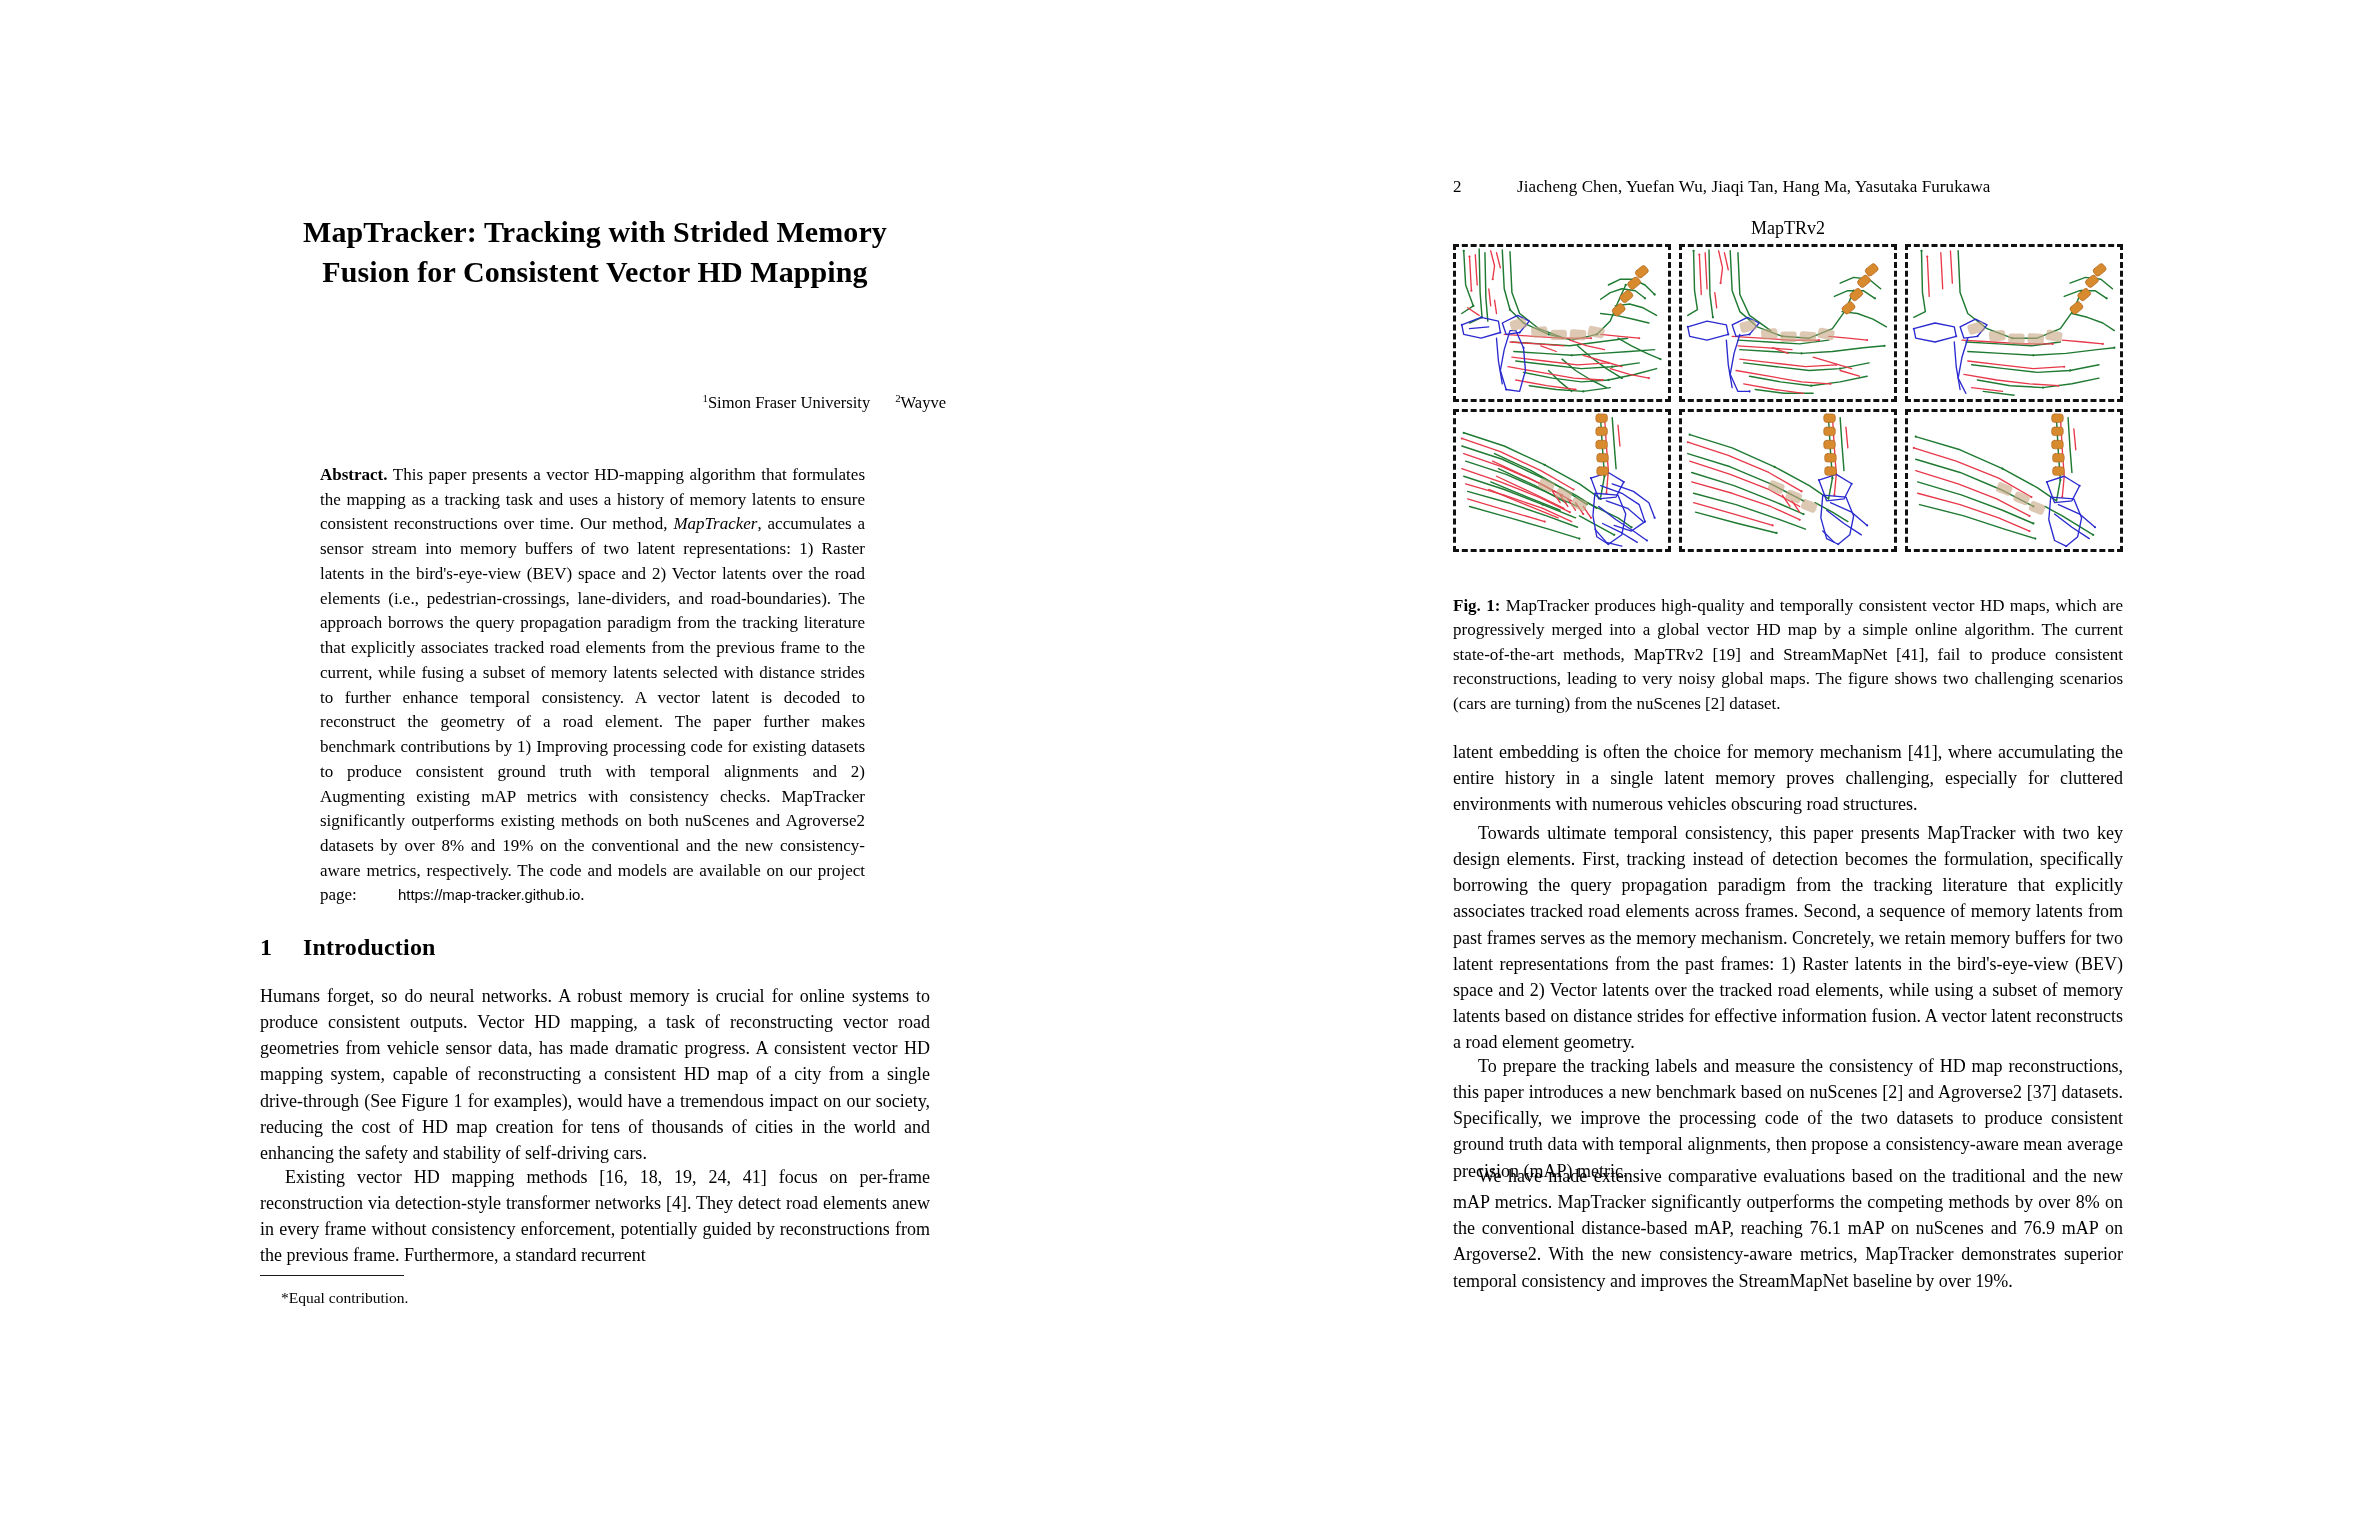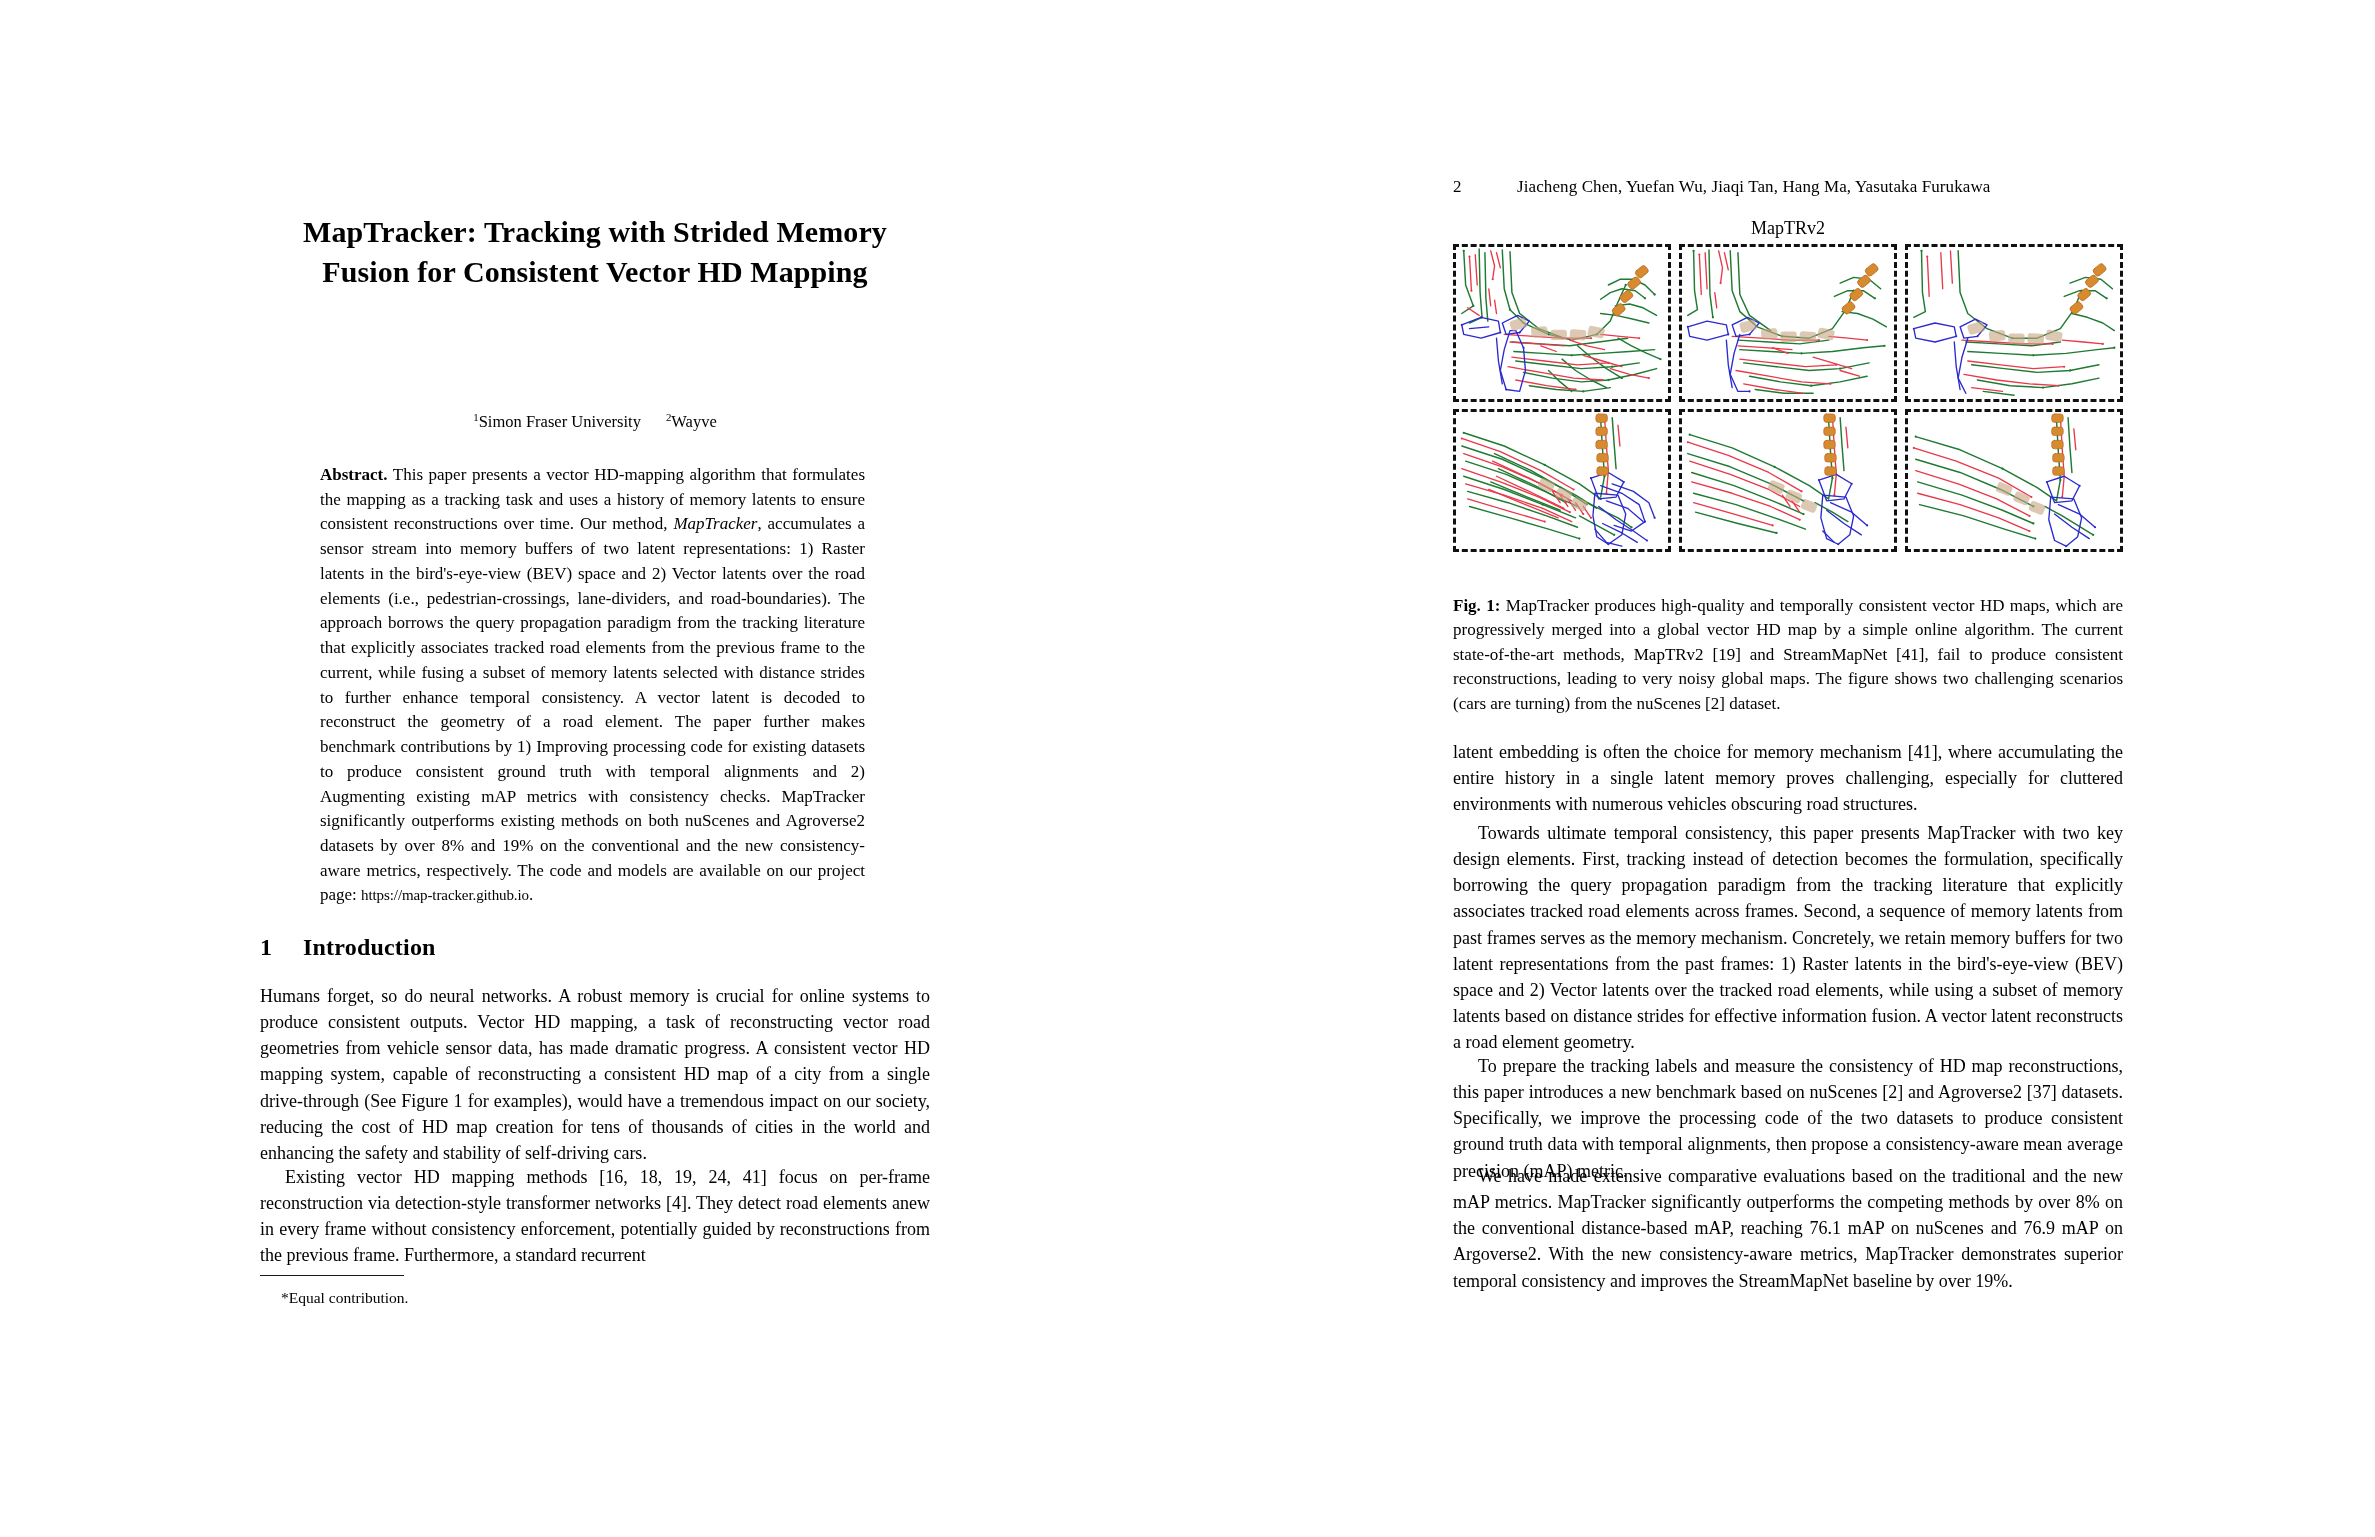--- a/index.html
+++ b/index.html
@@ -21,35 +21,35 @@
     position:absolute;left:260px;top:212px;width:670px;
     text-align:center;font-size:30px;line-height:1.32;
     font-family:"Liberation Serif","DejaVu Serif",serif;
     font-weight:700;letter-spacing:0.1px;
   }
   .authors{
     position:absolute;left:260px;top:326px;width:670px;
     text-align:center;font-size:20px;line-height:1.55;
   }
   .affil{
-    position:absolute;left:260px;top:393px;width:670px;
-    text-align:center;font-size:16.5px;margin-top:19px;
+    position:absolute;left:276px;top:393px;width:670px;
+    text-align:right;font-size:16.5px;
   }
   .affil .sep{display:inline-block;width:25px;}
   sup{font-size:.66em;vertical-align:super;line-height:0;}
 
   .abstract{
     position:absolute;left:320px;top:463px;width:545px;
     font-size:17px;line-height:1.455;
     text-align:justify;text-justify:inter-word;
     hyphens:none;
   }
   .abstract b{font-weight:700;}
   .abstract i{font-style:italic;}
-  .mono{font-family:Liberation Serif, serif;font-size:15px;letter-spacing:-0.1px;}
+  .mono{font-family:Liberation Sans, sans-serif;font-size:15px;letter-spacing:-0.1px;margin-left:37px;}
 
   .sec-head{
     position:absolute;left:260px;top:934px;width:670px;
     font-size:24px;font-weight:700;letter-spacing:0.2px;
   }
   .sec-head .num{display:inline-block;width:43px;}
 
   .body-l{
     position:absolute;left:260px;width:670px;
     font-size:18px;line-height:1.452;

